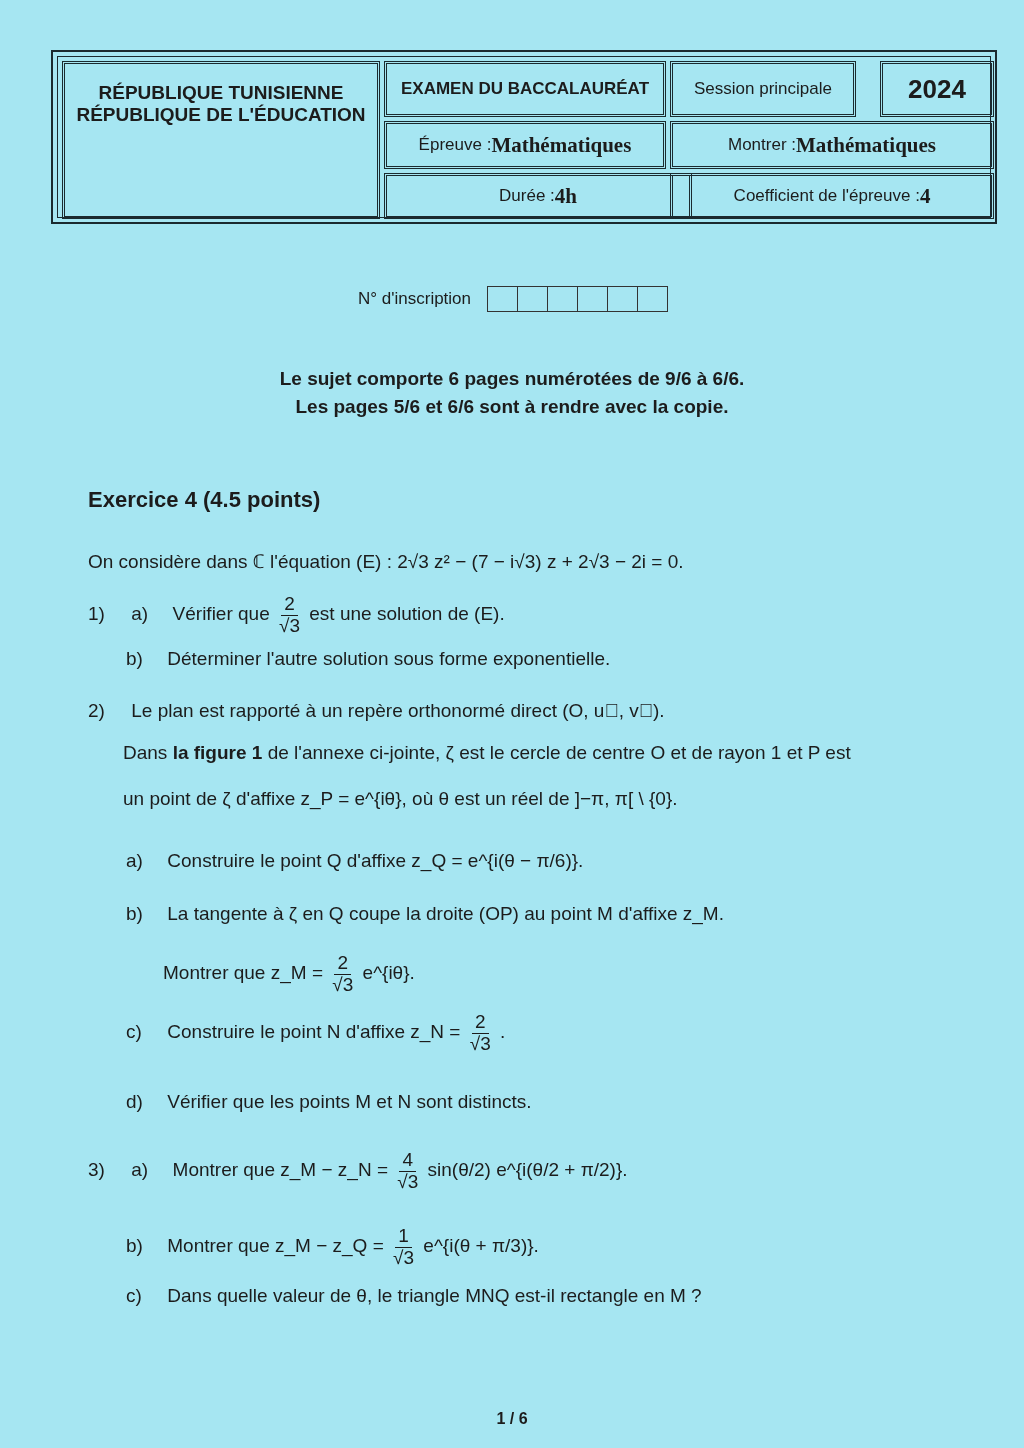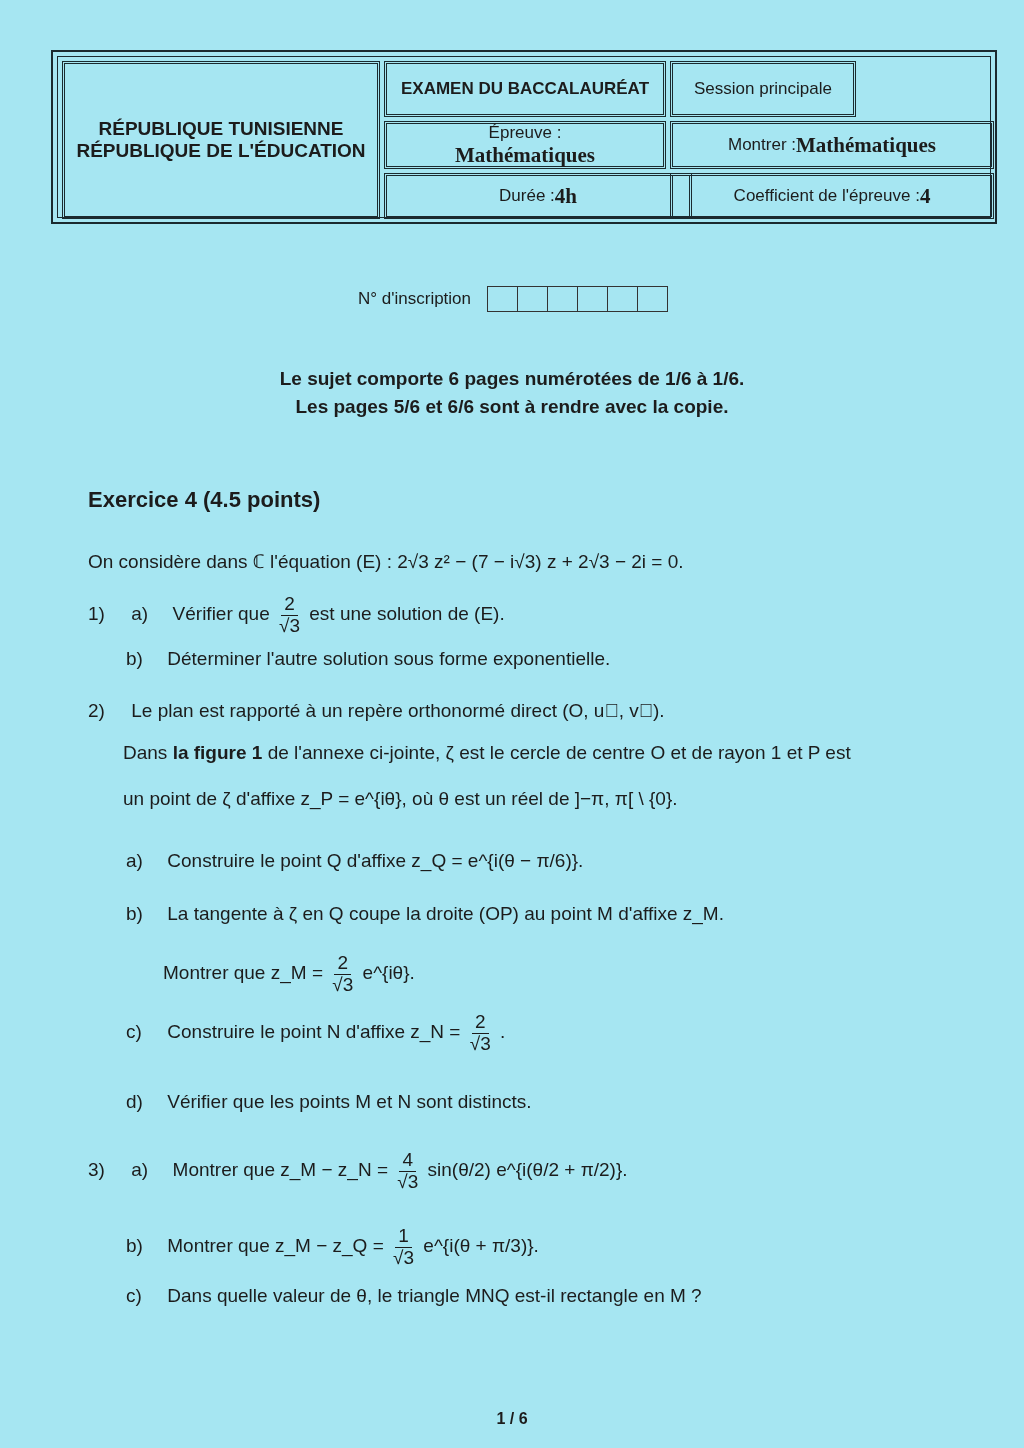--- a/index.html
+++ b/index.html
@@ -18,21 +18,21 @@
   .hdr-inner {
     position:absolute; left:4px; top:4px; right:4px; bottom:4px;
     border:1px solid #1b2a2f;
   }
   .cell {
     position:absolute; box-sizing:border-box;
     border:3px double #1b2a2f;
     display:flex; align-items:center; justify-content:center;
     font-size:17px;
   }
-  .cell.left { flex-direction:column; justify-content:center; font-weight:bold; font-size:19px; padding:18px 0; }
+  .cell.left { flex-direction:column; justify-content:flex-start; font-weight:bold; font-size:19px; padding:18px 0; }
   .b { font-weight:bold; }
   .big { font-size:26px; font-weight:bold; }
   .serifb { font-family:"Liberation Serif", serif; font-weight:bold; font-size:21px; }
   
   .insc { position:absolute; left:358px; top:286px; display:flex; align-items:center; }
   .insc-label { font-size:17px; font-weight:normal; margin-right:16px; }
   .insc-boxes { display:flex; border:1px solid #333; }
   .insc-box { width:29px; height:24px; border-right:1px solid #333; }
   .insc-box:last-child { border-right:none; }
   .notice { position:absolute; left:0; width:1024px; text-align:center; font-weight:bold; font-size:19px; }
@@ -52,21 +52,24 @@
     <div class="cell left" style="left:4px;top:4px;width:318px;height:158px;">
       <span>RÉPUBLIQUE TUNISIENNE</span>
       <span>RÉPUBLIQUE DE L'ÉDUCATION</span>
     </div>
     <div class="cell b" style="left:326px;top:4px;width:282px;height:56px;text-align:center;">
       <span>EXAMEN DU BACCALAURÉAT</span>
     </div>
     <div class="cell" style="left:612px;top:4px;width:186px;height:56px;">
       <span>Session principale</span>
     </div>
-    <div class="cell" style="left:326px;top:64px;width:282px;height:48px;flex-direction:column;">
+    <div class="cell big" style="left:822px;top:4px;width:114px;height:56px;">
+      <span>2024</span>
+    </div>
+    <div class="cell" style="left:326px;top:64px;width:282px;height:48px;">
       <span>Épreuve : </span>
       <span class="serifb">Mathématiques</span>
     </div>
     <div class="cell" style="left:612px;top:64px;width:324px;height:48px;">
       <span>Montrer : </span>
       <span class="serifb">Mathématiques</span>
     </div>
     <div class="cell" style="left:326px;top:116px;width:308px;height:46px;">
       <span>Durée : </span>
       <span class="serifb">4h</span>
@@ -83,21 +86,21 @@
   <div class="insc-boxes">
     <div class="insc-box"></div>
     <div class="insc-box"></div>
     <div class="insc-box"></div>
     <div class="insc-box"></div>
     <div class="insc-box"></div>
     <div class="insc-box"></div>
   </div>
 </div>
 
-<div class="notice" style="top:368px;">Le sujet comporte  6 pages numérotées de 1/6 à 1/6.</div>
+<div class="notice" style="top:368px;">Le sujet comporte  6 pages numérotées de 9/6 à 6/6.</div>
 <div class="notice" style="top:396px;">Les pages 5/6 et 6/6  sont à rendre avec la copie.</div>
 
 <div class="ex-title">Exercice 4  (4.5 points)</div>
 
 <div class="line" style="left:88px;top:548px;">On considère dans ℂ  l'équation (E) : 2√3 z² − (7 − i√3) z + 2√3 − 2i = 0.</div>
 
 <div class="line" style="left:88px;top:594px;">
   <span class="num">1)</span>
   <span class="let">a)</span>
   <span>Vérifier que</span>

